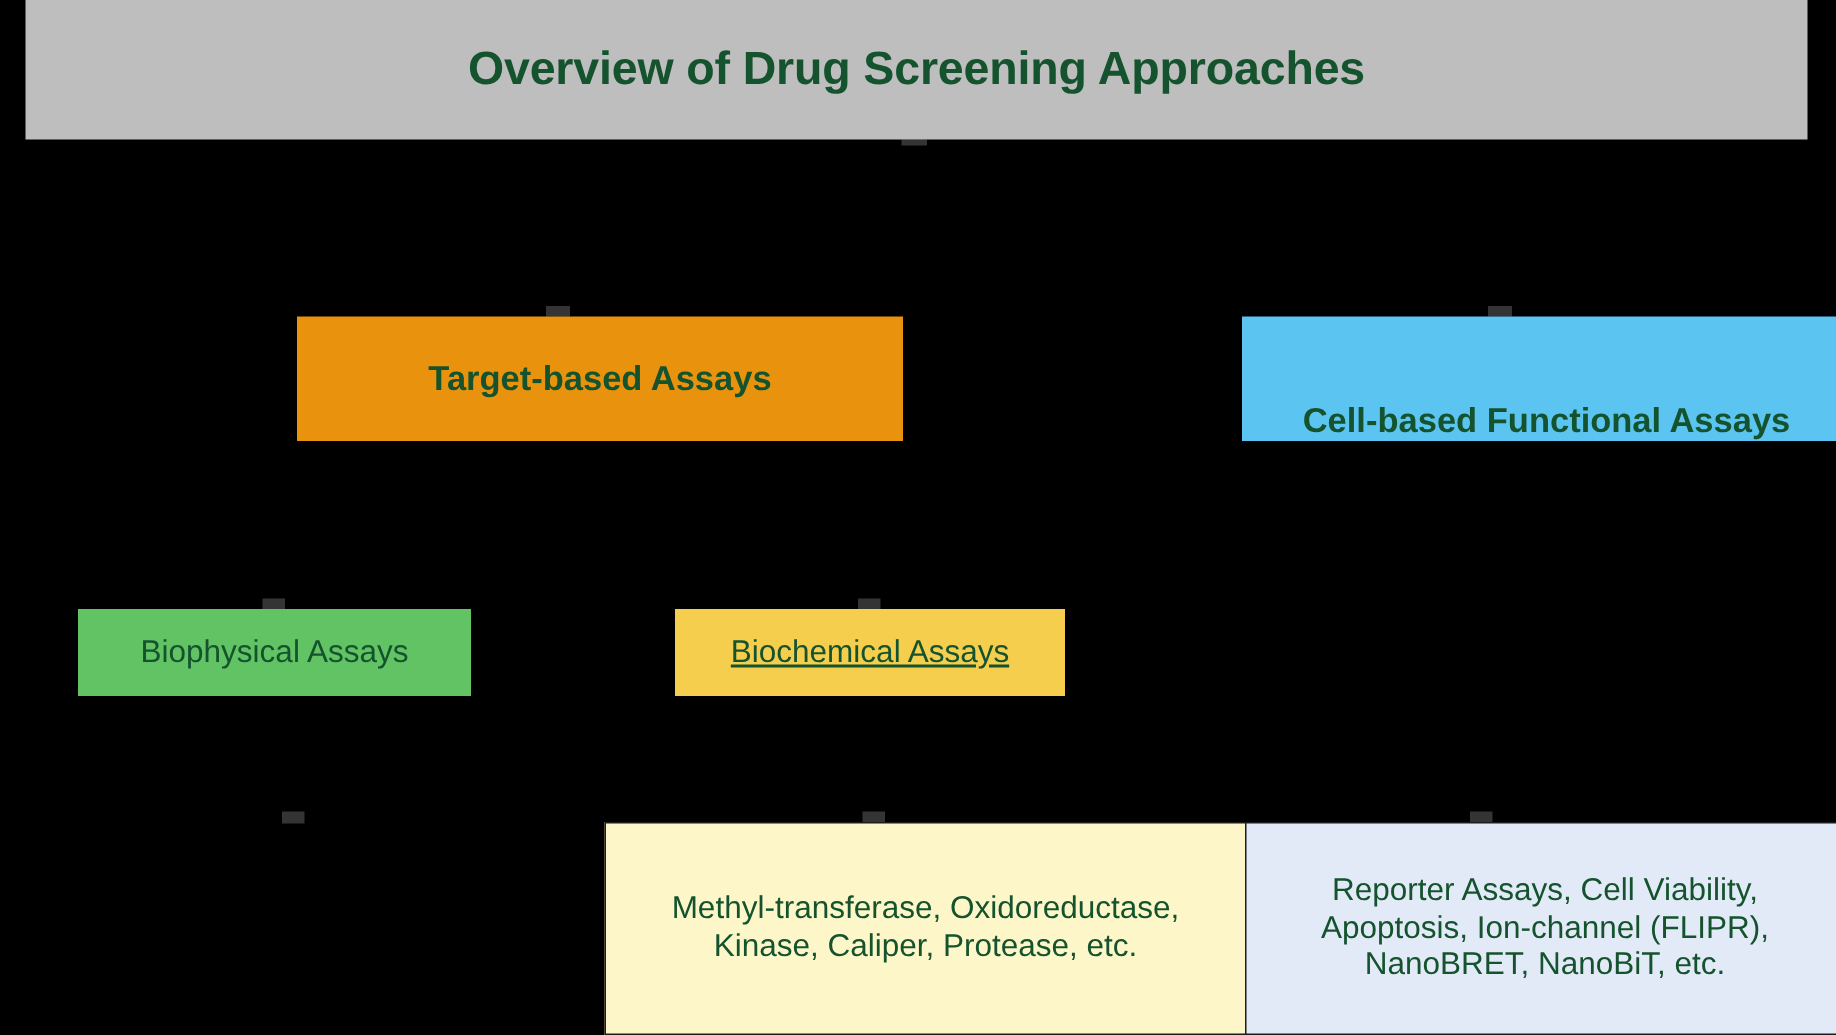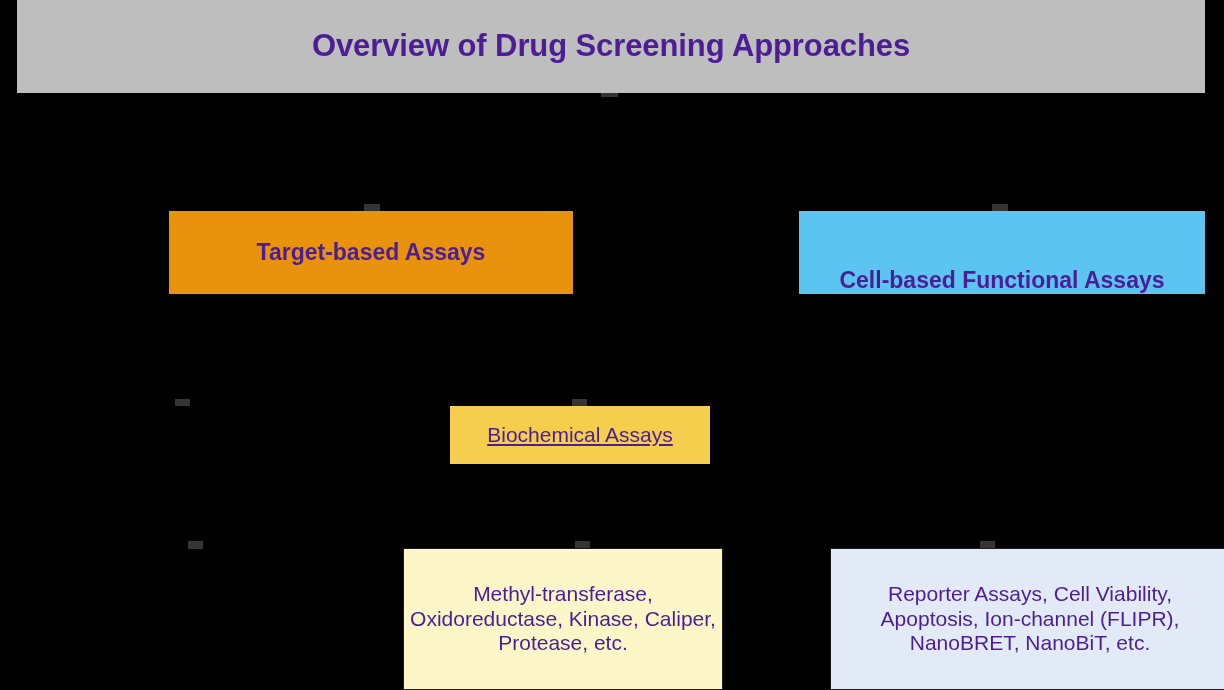--- a/index.html
+++ b/index.html
@@ -24,40 +24,41 @@
     background: #000000;
   }
 
   .node {
     position: absolute;
     display: flex;
     flex-direction: column;
     align-items: center;
     justify-content: center;
     text-align: center;
-    color: #4c1d95;
+    color: #14532d;
     line-height: 1.18;
   }
 
   
   .title-box {
     left: 17px;
     top: 0px;
     width: 1188px;
     height: 93px;
     background: #BEBEBE;
     font-size: 31px;
     font-weight: bold;
     letter-spacing: -0.1px;
   }
 
   
   .cat-box {
     font-size: 23px;
     font-weight: bold;
+    margin-left: 29px;
   }
   .cat-target {
     left: 169px;
     top: 211px;
     width: 404px;
     height: 83px;
     background: #E8920D;
   }
   .cat-cell {
     left: 799px;
@@ -99,21 +100,21 @@
   .detail-proximity {
     left: 3px;
     top: 548px;
     width: 383px;
     height: 142px;
     background: #E8F2E4;
   }
   .detail-biochem {
     left: 403px;
     top: 548px;
-    width: 320px;
+    width: 428px;
     height: 142px;
     background: #FDF6C9;
     align-items: center;
   }
   .detail-cell {
     left: 795px;
     top: 548px;
     width: 400px;
     height: 142px;
     background: #E3EAF7;
@@ -154,20 +155,23 @@
   </div>
 
   <div class="node cat-box cat-target">
     <span>Target-based Assays</span>
   </div>
 
   <div class="node cat-box cat-cell">
     <span>Cell-based Functional Assays</span>
   </div>
 
+  <div class="node type-box type-biophysical">
+    <span>Biophysical Assays</span>
+  </div>
 
   <div class="node type-box type-biochemical">
     <span>Biochemical Assays</span>
   </div>
 
 
   <div class="node detail-box detail-biochem">
     <span class="detail-body">Methyl-transferase, Oxidoreductase, Kinase, Caliper, Protease, etc.</span>
   </div>
 

